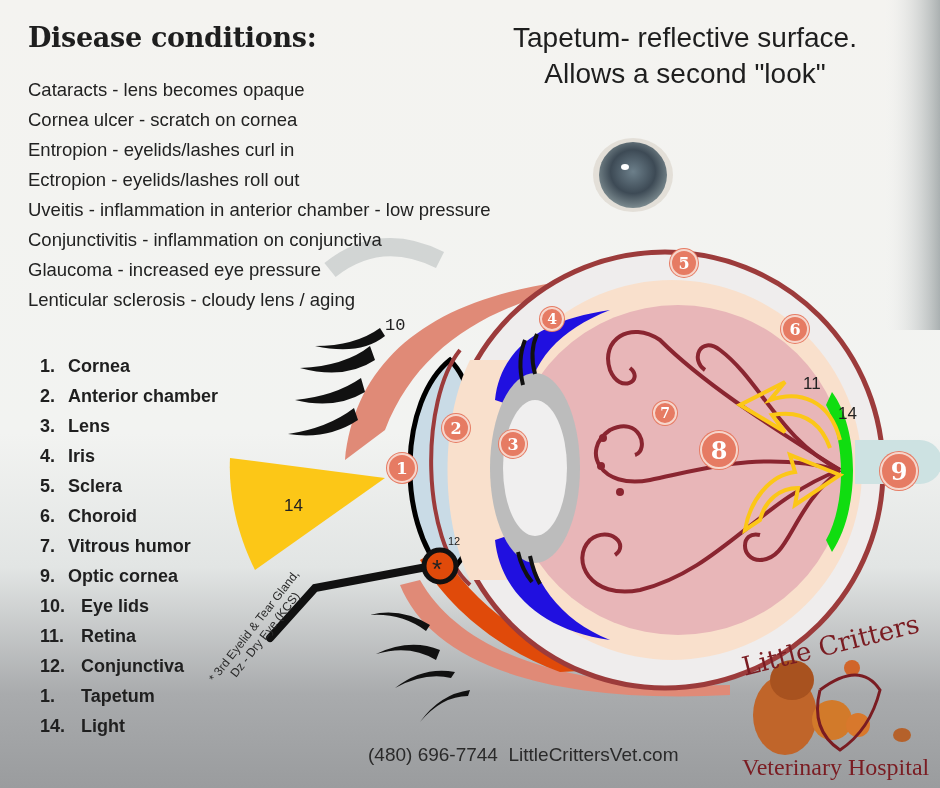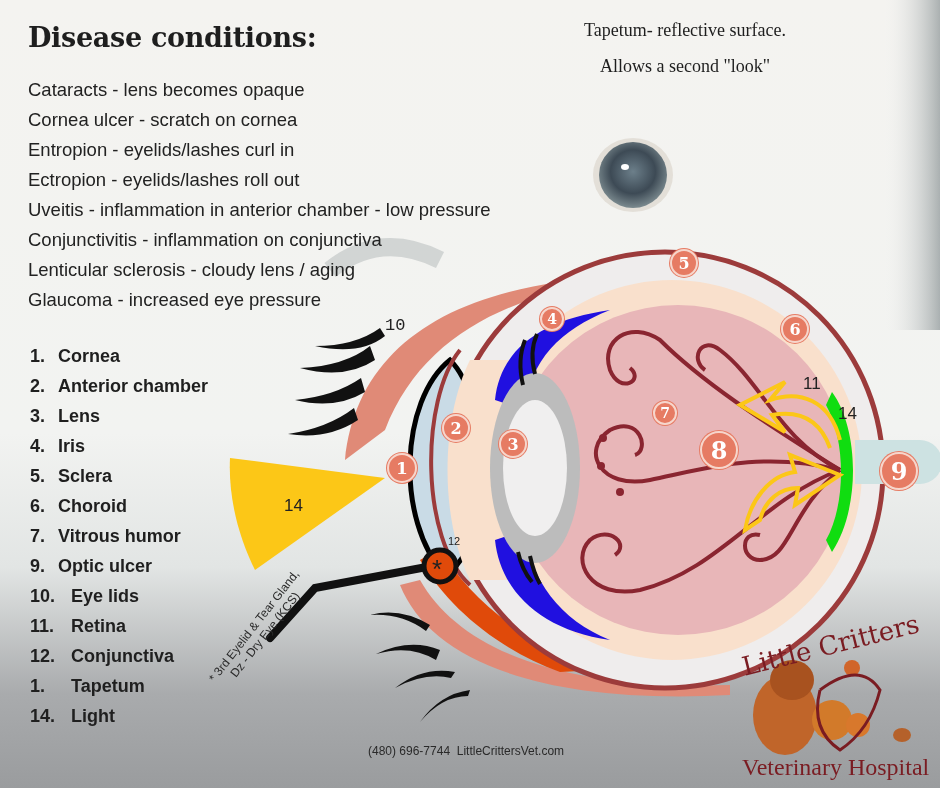--- a/index.html
+++ b/index.html
@@ -2,36 +2,36 @@
 <html><head>
 <meta charset="utf-8">
 <style>
   html, body { margin: 0; padding: 0; }
   body { width: 940px; height: 788px; overflow: hidden; position: relative;
          font-family: "Liberation Sans", sans-serif; }
   #stage { position: absolute; left: 0; top: 0; width: 940px; height: 788px; overflow: hidden;
            background: linear-gradient(180deg, #f4f3f0 0%, #f2f3f1 55%, #e2e5e4 72%, #a9abad 88%, #9a9c9e 100%); padding-left: 28px; }
   .title { position: absolute; left: 28px; top: 22px; font-family: "DejaVu Serif", serif; font-weight: 900;
            font-size: 27px; color: #1e1e1e; letter-spacing: -0.3px; }
-  .tapetum { position: absolute; left: 440px; top: 12px; width: 490px; text-align: center;
-             font-family: Liberation Serif, serif; font-size: 18px; line-height: 36px; color: #1e1e1e; }
+  .tapetum { position: absolute; left: 440px; top: 20px; width: 490px; text-align: center;
+             font-family: Liberation Sans, sans-serif; font-size: 28px; line-height: 36px; color: #1e1e1e; }
   .conditions { position: absolute; left: 28px; top: 78px; margin: 0; padding: 0; list-style: none; }
   .conditions li { font-size: 18.5px; color: #222; height: 30px; line-height: 24px; white-space: nowrap; }
-  .parts { position: absolute; left: 28px; top: 341px; margin: 2px; padding: 0; list-style: none; }
+  .parts { position: absolute; left: 28px; top: 341px; margin: 12px; padding: 0; list-style: none; }
   .parts li { font-size: 18px; font-weight: bold; color: #1f1f1f; height: 30px; line-height: 26px; white-space: nowrap; }
   .parts .num { display: inline-block; min-width: 28px; }
   .parts .num.wide { min-width: 41px; }
   svg.diagram { position: absolute; left: 0; top: 0; }
   .lbl { position: absolute; font-size: 17px; color: #222; }
   .badge { position: absolute; border-radius: 50%; background: #e67b63; border: 2px solid #f6d6cc;
            box-shadow: 0 0 0 1px #e67b63; color: #fff; font-family: "DejaVu Serif", serif; font-weight: 900;
            display: flex; align-items: center; justify-content: center; }
   .kcs { position: absolute; left: 206px; top: 676px; transform: rotate(-52deg); transform-origin: left top;
          font-size: 12px; line-height: 14px; color: #2a2a2a; white-space: nowrap; text-align: center; }
-  .footer { position: absolute; left: 368px; top: 744px; font-size: 12px; color: #2a2a2a; white-space: nowrap; }
+  .footer { position: absolute; left: 368px; top: 744px; font-size: 19px; color: #2a2a2a; white-space: nowrap; }
   .logo-top { position: absolute; left: 740px; top: 630px; font-family: "DejaVu Serif", serif; font-size: 26px;
               color: #7a1c22; transform: rotate(-14deg); white-space: nowrap; }
   .logo-bottom { position: absolute; left: 742px; top: 754px; font-family: "Liberation Serif", serif; font-size: 24px;
                  color: #7a1c22; white-space: nowrap; }
 </style>
 </head>
 <body>
 
 <div id="stage">
 
@@ -60,22 +60,22 @@
     <div>Allows a second "look"</div>
   </div>
 
   <ul class="conditions">
     <li>Cataracts - lens becomes opaque</li>
     <li>Cornea ulcer - scratch on cornea</li>
     <li>Entropion - eyelids/lashes curl in</li>
     <li>Ectropion - eyelids/lashes roll out</li>
     <li>Uveitis - inflammation in anterior chamber - low pressure</li>
     <li>Conjunctivitis - inflammation on conjunctiva</li>
+    <li>Glaucoma - increased eye pressure</li>
     <li>Lenticular sclerosis - cloudy lens / aging</li>
-    <li>Glaucoma - increased eye pressure</li>
   </ul>
 
   <svg class="diagram" width="940" height="788">
 
     <path d="M345 460 C355 360, 430 300, 560 282 L600 282 C500 300, 420 340, 385 430 Z" fill="#e08a77"></path>
 
     <g fill="#111">
       <path d="M385 336 q-25 20 -70 10 q40 0 65 -18 z"></path>
       <path d="M375 360 q-30 20 -75 8 q45 -2 70 -22 z"></path>
       <path d="M365 392 q-30 18 -70 8 q40 -4 66 -22 z"></path>
@@ -164,21 +164,21 @@
   <div class="badge" style="left:880px;top:452px;width:34px;height:34px;font-size:24px;">9</div>
 
   <ul class="parts">
     <li><span class="num">1.</span><span>Cornea</span></li>
     <li><span class="num">2.</span><span>Anterior chamber</span></li>
     <li><span class="num">3.</span><span>Lens</span></li>
     <li><span class="num">4.</span><span>Iris</span></li>
     <li><span class="num">5.</span><span>Sclera</span></li>
     <li><span class="num">6.</span><span>Choroid</span></li>
     <li><span class="num">7.</span><span>Vitrous humor</span></li>
-    <li><span class="num">9.</span><span>Optic ulcer</span></li>
+    <li><span class="num">9.</span><span>Optic cornea</span></li>
     <li><span class="num wide">10.</span><span>Eye lids</span></li>
     <li><span class="num wide">11.</span><span>Retina</span></li>
     <li><span class="num wide">12.</span><span>Conjunctiva</span></li>
     <li><span class="num wide">1.</span><span>Tapetum</span></li>
     <li><span class="num wide">14.</span><span>Light</span></li>
   </ul>
 
   <div class="kcs">
     <div>* 3rd Eyelid &amp; Tear Gland,</div>
     <div>Dz - Dry Eye (KCS)</div>

